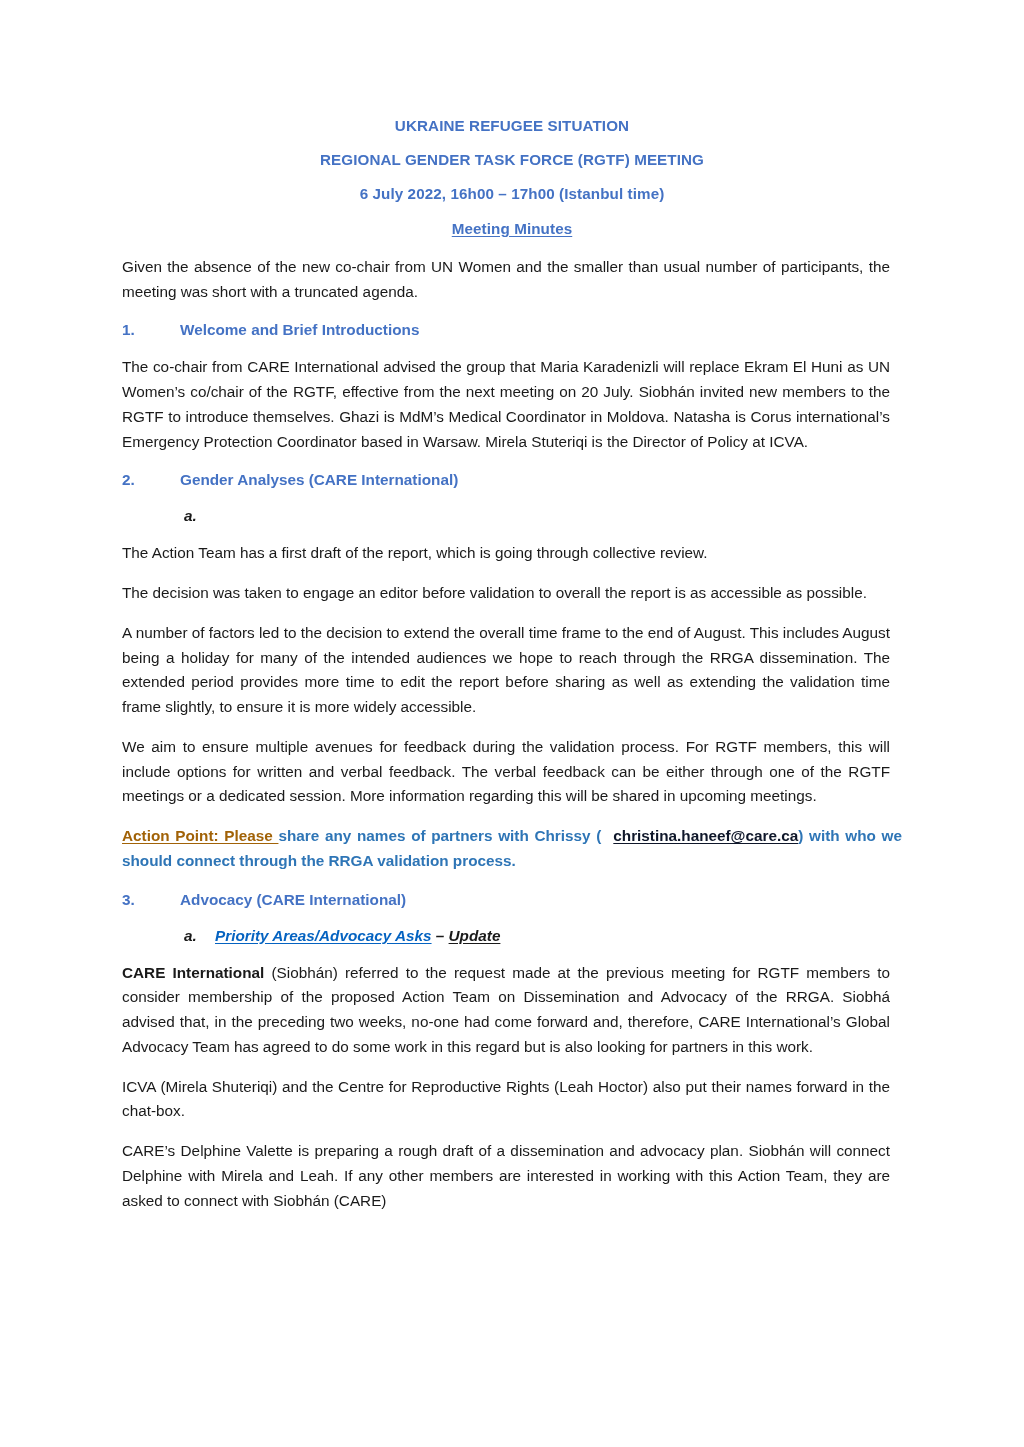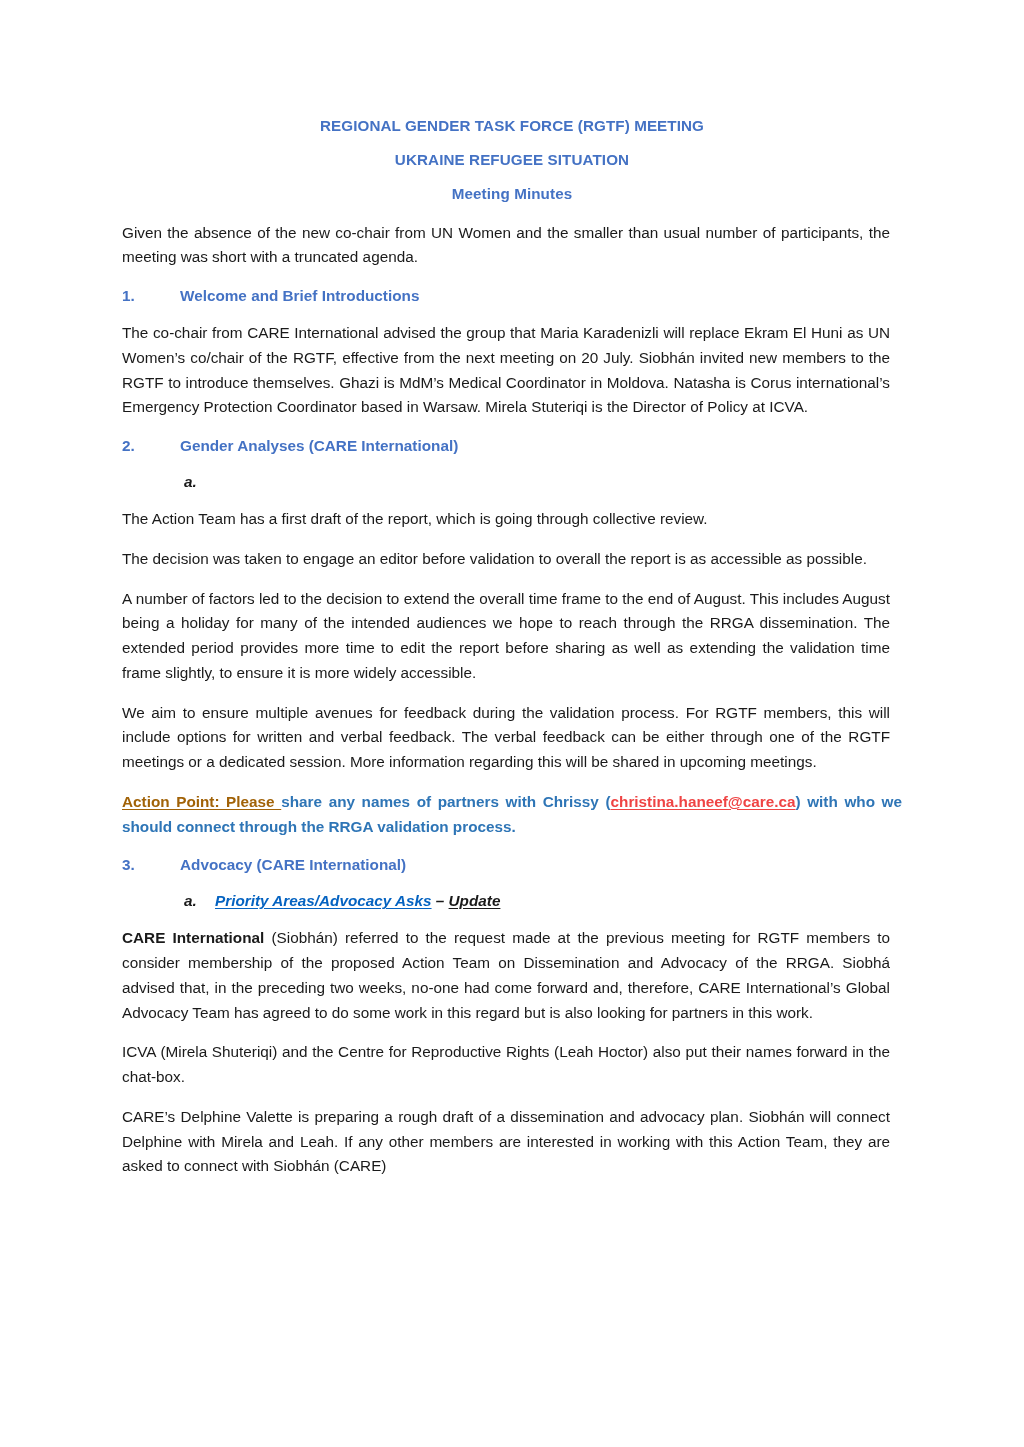--- a/index.html
+++ b/index.html
@@ -33,20 +33,21 @@
     text-align: center;
     color: #4472C4;
     font-weight: bold;
     font-size: 15.2px;
     line-height: 1.0;
     margin: 0 0 19px 0;
     letter-spacing: 0.1px;
   }
   .title-line.tl1 { margin-top: 0; }
   .title-underlined {
+    text-decoration: underline;
     text-underline-offset: 2px;
   }
 
   
   p.body-para {
     margin: 0 12px 15px 0;
     font-size: 15.3px;
     line-height: 1.62;
     text-align: justify;
     text-justify: inter-word;
@@ -112,36 +113,38 @@
     text-align: justify;
     color: #2E75B6;
     font-weight: bold;
   }
   .action-lead {
     text-decoration: underline;
     text-underline-offset: 2px;
     color: #a16207;
   }
   .action-email {
-    color: #ef4444;
+    color: #0f172a;
     text-decoration: underline;
     text-underline-offset: 2px;
+    padding-left: 12px;
   }
 
   .mt-gap { margin-top: 6px; }
 </style>
 </head>
 <body>
 
 <div class="page">
   <div class="doc-body">
 
     <div>
+      <div class="title-line tl1">UKRAINE REFUGEE SITUATION</div>
       <div class="title-line">REGIONAL GENDER TASK FORCE (RGTF) MEETING</div>
-      <div class="title-line tl1">UKRAINE REFUGEE SITUATION</div>
+      <div class="title-line">6 July 2022, 16h00 – 17h00 (Istanbul time)</div>
       <div class="title-line title-underlined">Meeting Minutes</div>
     </div>
 
     <p class="body-para">Given the absence of the new co-chair from UN Women and the smaller than usual number of participants, the meeting was short with a truncated agenda.</p>
 
     <div class="num-heading">
       <span class="num">1.</span>
       <span class="htext">Welcome and Brief Introductions</span>
     </div>
     <p class="body-para">The co-chair from CARE International advised the group that Maria Karadenizli will replace Ekram El Huni as UN Women’s co/chair of the RGTF, effective from the next meeting on 20 July. Siobhán invited new members to the RGTF to introduce themselves. Ghazi is MdM’s Medical Coordinator in Moldova. Natasha is Corus international’s Emergency Protection Coordinator based in Warsaw. Mirela Stuteriqi is the Director of Policy at ICVA.</p>

